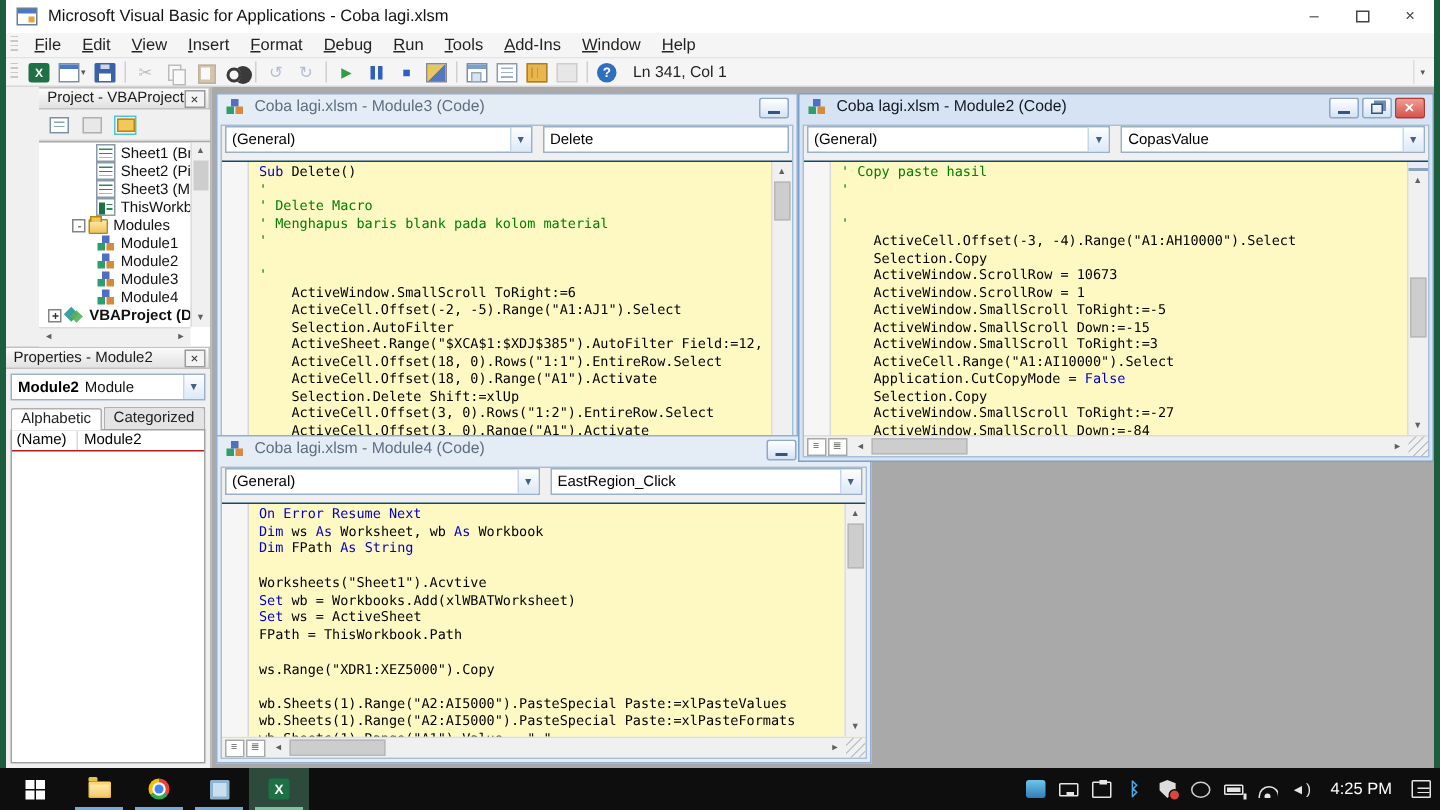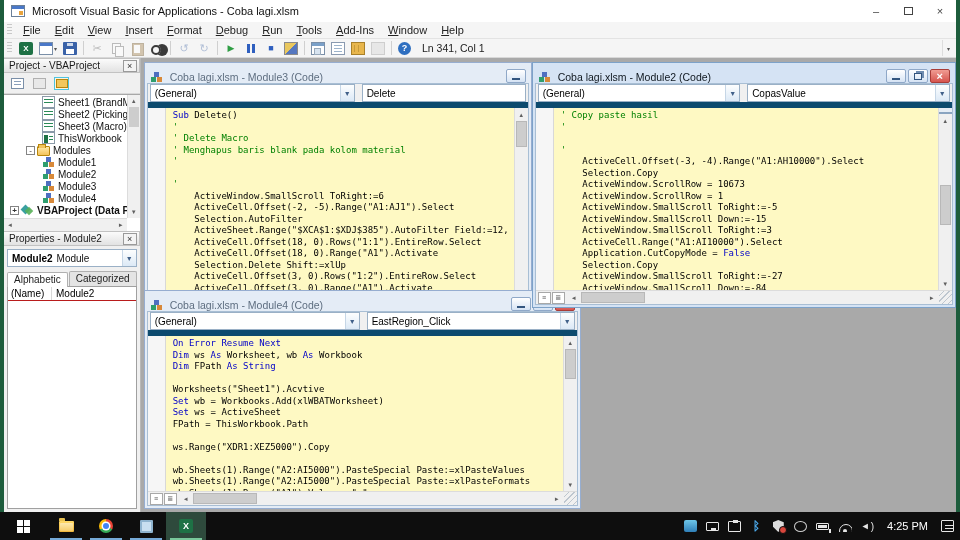--- a/index.html
+++ b/index.html
@@ -62,21 +62,21 @@
   .t-object-browser { background:#e8b64c; border:1px solid #a8802a; }
   .t-object-browser::before { content:""; position:absolute; inset:2px; background:repeating-linear-gradient(90deg,#c79a3a 0 1px, transparent 1px 4px); }
   .t-toolbox { background:#d8d8d8; border:1px solid #a0a0a0; }
   .t-help { background:#2f6fc0; border-radius:50%; width:13px; }
   .t-help::before { content:"?"; color:#fff; font-size:9px; font-weight:bold; }
   .lncol { font-size:10.5px; color:#222; margin-left:8px; }
   .tb-overflow { margin-left:auto; margin-right:2px; width:12px; height:16px; display:flex; flex-direction:column; align-items:center; justify-content:center; color:#555; font-size:6px; border-left:1px solid #ddd; }
 
   
   .workspace { flex:1; display:flex; min-height:0; }
-  .leftcol { flex:0 0 133px; display:flex; flex-direction:column; background:#f0f0f0; border-right:1px solid #b8b8b8; }
+  .leftcol { flex:0 0 133px; display:flex; flex-direction:column; background:#f0f0f0; border-right:1px solid #b8b8b8;align-items:flex-end; }
   .panel { display:flex; flex-direction:column; min-height:0; }
   .panel.project { flex:0 0 173px; }
   .panel.props { flex:1; }
   .phead { flex:0 0 15px; display:flex; align-items:center; background:linear-gradient(#fbfbfb,#e2e2e2); border:1px solid #c2c2c2; border-left:none; padding:0 2px 0 5px; }
   .phead .ptitle { font-size:10px; color:#1a1a1a; white-space:nowrap; overflow:hidden; flex:1; }
   .pclose { width:14px; height:12px; border:1px solid #9a9a9a; background:#f4f4f4; font-size:9px; line-height:10px; text-align:center; color:#333; }
   .ptools { flex:0 0 21px; display:flex; align-items:center; gap:3px; padding-left:4px; border-bottom:1px solid #d8d8d8; }
   .ptool { width:19px; height:16px; display:flex; align-items:center; justify-content:center; }
   .p-view-code { width:13px; height:11px; border:1px solid #7a8fa8; background:#fff; position:relative; }
   .p-view-code::before { content:""; position:absolute; inset:2px; background:repeating-linear-gradient(#8aa0bc 0 1px, transparent 1px 3px); }
@@ -117,33 +117,33 @@
   .ptab.active { background:#fff; position:relative; top:1px; }
   .pgrid { flex:1; margin:0 3px 3px 3px; background:#fff; border:1px solid #a0a0a0; font-size:10px; }
   .prow { display:flex; height:14px; border-bottom:1px solid #b91c1c; }
   .prow .c1 { flex:0 0 44px; border-right:1px solid #d8d8d8; padding:1px 0 0 3px; }
   .prow .c2 { flex:1; padding:1px 0 0 4px; }
 
   
   .mdi { flex:1; position:relative; background:#a9a9a9; overflow:hidden; }
   .cw { position:absolute; background:#e4ecf6; border:1px solid #96add0; padding:2px; display:flex; flex-direction:column; }
   .cw.active { background:#d5e3f4; border-color:#7da2c9; }
-  .cw-title { flex:0 0 18px; display:flex; align-items:flex-end; gap:4px; padding:0 3px; font-size:10.5px; color:#5e6e80; overflow:hidden; }
+  .cw-title { flex:0 0 18px; display:flex; align-items:flex-start; gap:4px; padding:0 3px; font-size:10.5px; color:#5e6e80; overflow:hidden; }
   .cw.active .cw-title { color:#101820; }
   .cw-title .ti { flex:0 0 13px; }
   .cw-title .ttxt { white-space:nowrap; overflow:hidden; flex:1; }
   .cwbtns { display:flex; gap:2px; margin-left:auto; }
   .cwbtn { width:20px; height:14px; border:1px solid #8fa8c8; border-radius:2px; background:linear-gradient(#ffffff,#d5e3f4); display:flex; align-items:center; justify-content:center; }
   .b-min::before { content:""; width:8px; height:2px; background:#33557f; margin-top:6px; }
   .b-max::before { content:""; width:8px; height:6px; border:1px solid #33557f; }
   .b-restore::before { content:""; width:6px; height:5px; border:1px solid #33557f; box-shadow:2px -2px 0 -0px #6f8cb0; }
   .b-close { background:linear-gradient(#f09c93,#d6544e); border-color:#a83c38; }
   .b-close::before { content:"×"; color:#fff; font-size:11px; font-weight:bold; line-height:10px; }
   .cw-body { flex:1; display:flex; flex-direction:column; background:#f0f0f0; border:1px solid #a8bed4; min-height:0; overflow:hidden; }
-  .combo-row { flex:0 0 24px; display:flex; align-items:center; gap:7px; padding:0 2px; background:#f0f0f0; border-bottom:6px solid #0c4a6e; }
+  .combo-row { flex:0 0 24px; display:flex; align-items:flex-start; gap:7px; padding:0 2px; background:#f0f0f0; border-bottom:1px solid #0c4a6e; }
   .combo { height:18px; background:#fff; border:1px solid #9ab0c6; display:flex; align-items:center; font-size:10px; padding-left:4px; overflow:hidden; }
   .combo .cv { flex:1; white-space:nowrap; overflow:hidden; }
   .combo .dd { flex:0 0 14px; align-self:stretch; border-left:1px solid #c6d6e6; background:linear-gradient(#fdfefe,#dce9f6); display:flex; align-items:center; justify-content:center; font-size:7px; color:#41618a; }
   .code-wrap { flex:1; position:relative; background:#fef9c3; min-height:0; }
   .code-margin { position:absolute; left:0; top:0; bottom:0; width:18px; background:#f6f6f6; border-right:1px solid #d8d8d8; }
   .code { position:absolute; left:19px; top:2px; right:14px; bottom:0; overflow:hidden; padding-left:6px; }
   .cl { white-space:pre; font-family:"DejaVu Sans Mono", monospace; font-size:9px; line-height:11.5px; height:11.5px; }
   .sn { color:#000; } .sc { color:#008000; } .sk { color:#0000c8; }
   .vsb { position:absolute; right:0; top:0; bottom:0; width:14px; background:#f0f0f0; border-left:1px solid #dcdcdc; display:flex; flex-direction:column; }
   .vsb .split { flex:0 0 6px; border-bottom:2px solid #8aa4c0; background:#e6edf5; }

